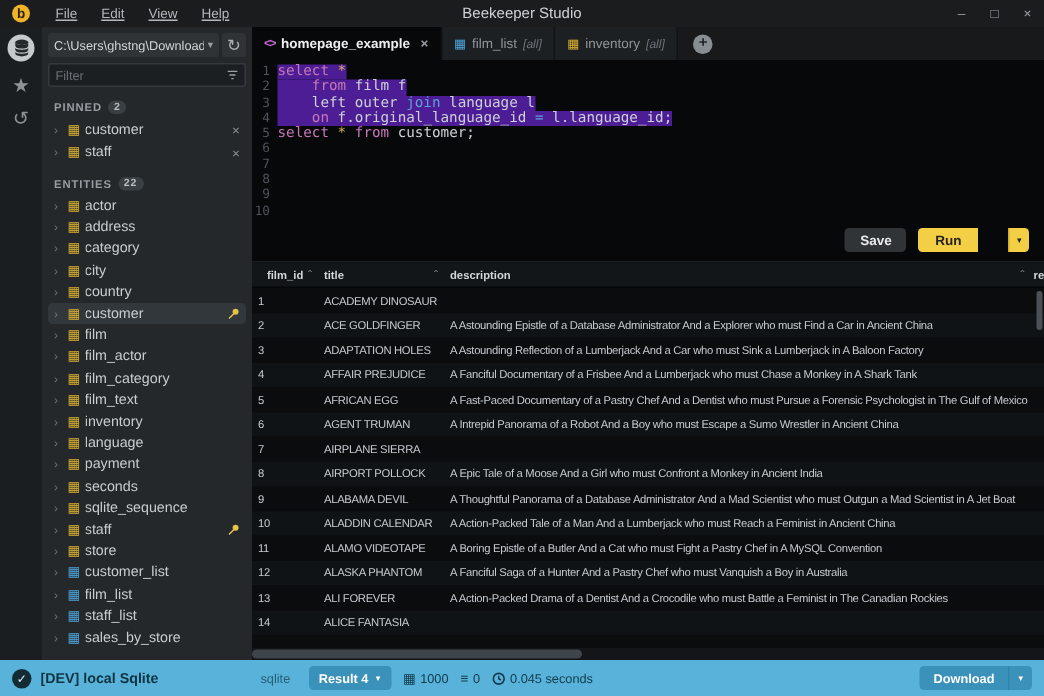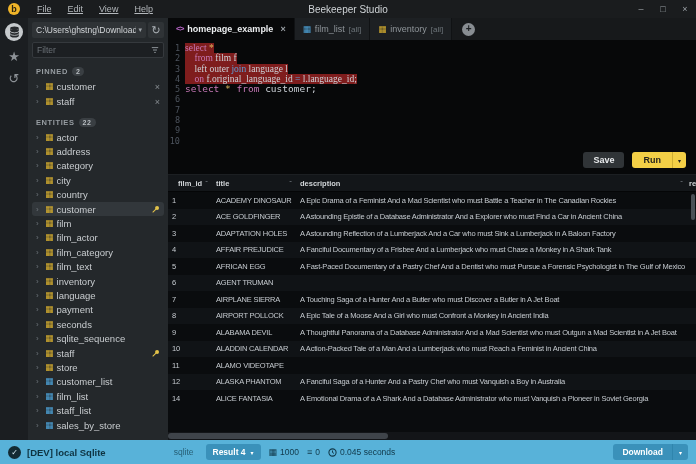--- a/index.html
+++ b/index.html
@@ -60,40 +60,40 @@
   
   .main{flex:1;display:flex;flex-direction:column;background:#070809;min-width:0;}
   .tabbar{height:22px;background:#17191b;display:flex;align-items:stretch;flex:none;}
   .tab{display:flex;align-items:center;gap:4px;padding:0 8px;font-size:9px;color:#8f959a;background:#1d2023;
     border-right:1px solid #101214;}
   .tab.active{background:#070809;color:#eceef0;font-weight:bold;}
   .tab-icon{font-size:8.5px;line-height:1;}
   .tab-icon.sql{color:#c06ad0;font-weight:bold;font-size:8px;letter-spacing:-1px;}
   .tab-icon.view{color:#4da3d9;}
   .tab-icon.table{color:#d9b02f;}
-  .tab-suffix{font-size:8px;color:#6d747a;font-weight:normal;}
+  .tab-suffix{font-style:italic;font-size:8px;color:#6d747a;font-weight:normal;}
   .tab-close{color:#9aa0a5;font-size:9px;margin-left:3px;}
   .tab-add{width:13px;height:13px;border-radius:50%;background:#888d92;color:#1d2023;font-weight:bold;font-size:10px;
     line-height:12px;text-align:center;align-self:center;margin-left:10px;}
 
   .editor{height:106px;padding-top:3px;font-family:"DejaVu Sans Mono","Liberation Mono",monospace;
     font-size:9.5px;line-height:10.3px;background:#070809;flex:none;overflow:hidden;}
   .code-line{display:flex;white-space:pre;height:10.3px;}
   .gutter{width:17px;text-align:right;color:#4d545e;padding-right:5px;flex:none;font-size:8.5px;}
   .code-content{white-space:pre;}
-  .code-content.sel{background:#7f1d1d;font-family:Liberation Serif, serif;}
+  .code-content.sel{background:#4c1d95;}
   .tok-kw{color:#c678b6;}
   .tok-kw2{color:#5f9fd6;}
   .tok-op{color:#d8b45a;}
   .tok-t{color:#cdd2d8;}
 
   .action-row{height:28px;display:flex;align-items:center;justify-content:flex-end;gap:8px;padding-right:10px;
     background:#070809;flex:none;}
   .save-btn{background:#303437;color:#e8eaec;font-size:9px;font-weight:bold;padding:3px 10px;border-radius:3px;}
-  .run-group{display:flex;border-radius:3px;overflow:hidden;}
+  .run-group{display:flex;border-radius:3px;overflow:hidden;gap:20px;}
   .run-btn{background:#f3cf46;color:#26241c;font-size:9px;font-weight:bold;padding:3px 11px;}
   .run-caret{background:#f3cf46;border-left:1px solid #cfae32;color:#26241c;font-size:6px;padding:0 5px;
     display:flex;align-items:center;}
 
   .results{flex:1;display:flex;flex-direction:column;min-height:0;position:relative;background:#070809;
     border-top:1px solid #1c1f22;}
   .thead{height:17px;background:#131619;display:flex;align-items:center;font-size:7.5px;font-weight:bold;
     color:#d2d6d9;flex:none;border-bottom:1px solid #050607;}
   .th{display:flex;align-items:center;padding:0 4px;overflow:hidden;white-space:nowrap;height:100%;}
   .th-caret{color:#7c838a;font-size:8px;margin-left:auto;font-weight:normal;}
@@ -383,21 +383,20 @@
             <span class="th-caret">ˆ</span>
           </div>
           <div class="th c3">
             <span>release_year</span>
           </div>
         </div>
         <div class="tbody" id="tbody">
             <div class="trow">
               <span class="cell c0">1</span>
               <span class="cell c1">ACADEMY DINOSAUR</span>
-              <span class="cell c2">A Epic Drama of a Feminist And a Mad Scientist who must Battle a Teacher in The Canadian Rockies</span>
               <span class="cell c3"></span>
             </div>
             <div class="trow">
               <span class="cell c0">2</span>
               <span class="cell c1">ACE GOLDFINGER</span>
               <span class="cell c2">A Astounding Epistle of a Database Administrator And a Explorer who must Find a Car in Ancient China</span>
               <span class="cell c3"></span>
             </div>
             <div class="trow">
               <span class="cell c0">3</span>
@@ -413,26 +412,26 @@
             </div>
             <div class="trow">
               <span class="cell c0">5</span>
               <span class="cell c1">AFRICAN EGG</span>
               <span class="cell c2">A Fast-Paced Documentary of a Pastry Chef And a Dentist who must Pursue a Forensic Psychologist in The Gulf of Mexico</span>
               <span class="cell c3"></span>
             </div>
             <div class="trow">
               <span class="cell c0">6</span>
               <span class="cell c1">AGENT TRUMAN</span>
+              <span class="cell c2">A Intrepid Panorama of a Robot And a Boy who must Escape a Sumo Wrestler in Ancient China</span>
               <span class="cell c3"></span>
             </div>
             <div class="trow">
               <span class="cell c0">7</span>
               <span class="cell c1">AIRPLANE SIERRA</span>
-              <span class="cell c2">A Touching Saga of a Hunter And a Butler who must Discover a Butler in A Jet Boat</span>
               <span class="cell c3"></span>
             </div>
             <div class="trow">
               <span class="cell c0">8</span>
               <span class="cell c1">AIRPORT POLLOCK</span>
               <span class="cell c2">A Epic Tale of a Moose And a Girl who must Confront a Monkey in Ancient India</span>
               <span class="cell c3"></span>
             </div>
             <div class="trow">
               <span class="cell c0">9</span>
@@ -442,32 +441,38 @@
             </div>
             <div class="trow">
               <span class="cell c0">10</span>
               <span class="cell c1">ALADDIN CALENDAR</span>
               <span class="cell c2">A Action-Packed Tale of a Man And a Lumberjack who must Reach a Feminist in Ancient China</span>
               <span class="cell c3"></span>
             </div>
             <div class="trow">
               <span class="cell c0">11</span>
               <span class="cell c1">ALAMO VIDEOTAPE</span>
+              <span class="cell c2">A Boring Epistle of a Butler And a Cat who must Fight a Pastry Chef in A MySQL Convention</span>
               <span class="cell c3"></span>
             </div>
             <div class="trow">
               <span class="cell c0">12</span>
               <span class="cell c1">ALASKA PHANTOM</span>
               <span class="cell c2">A Fanciful Saga of a Hunter And a Pastry Chef who must Vanquish a Boy in Australia</span>
               <span class="cell c3"></span>
             </div>
             <div class="trow">
+              <span class="cell c0">13</span>
+              <span class="cell c1">ALI FOREVER</span>
+              <span class="cell c2">A Action-Packed Drama of a Dentist And a Crocodile who must Battle a Feminist in The Canadian Rockies</span>
+              <span class="cell c3"></span>
+            </div>
+            <div class="trow">
               <span class="cell c0">14</span>
               <span class="cell c1">ALICE FANTASIA</span>
-              <span class="cell c2">A Emotional Drama of a A Shark And a Database Administrator who must Vanquish a Pioneer in Soviet Georgia</span>
               <span class="cell c3"></span>
             </div>
           </div>
         <div class="vscroll"></div>
         <div class="hscroll">
           <div class="hscroll-thumb"></div>
         </div>
       </div>
     </div>
   </div>

